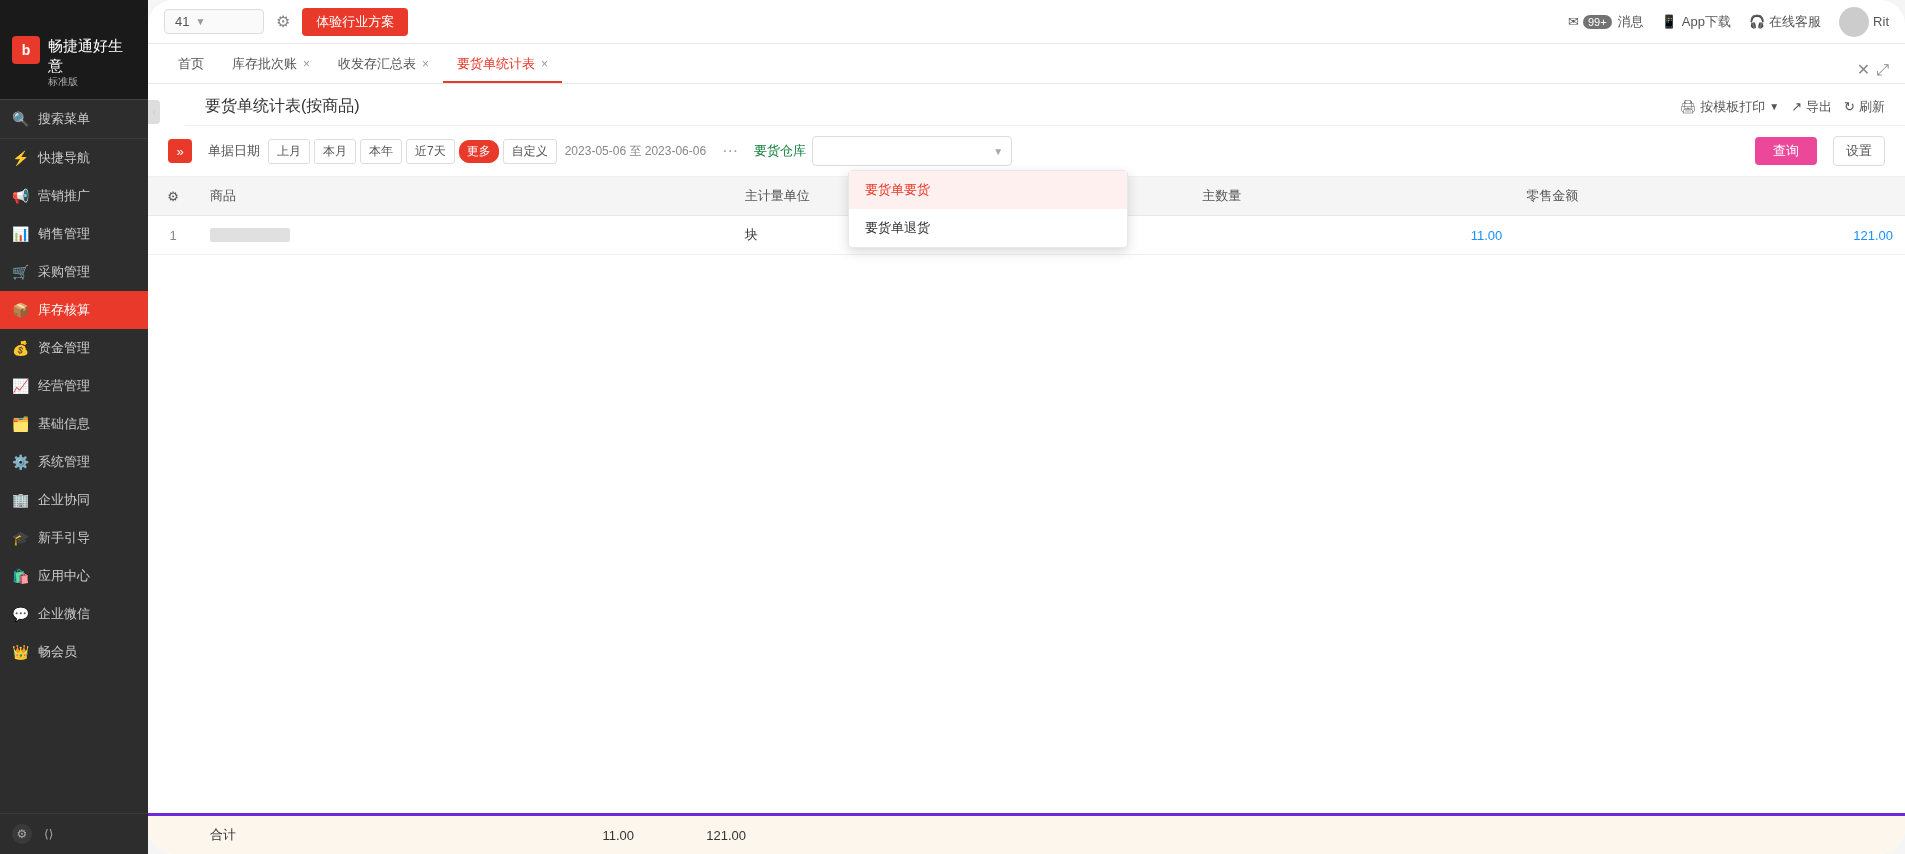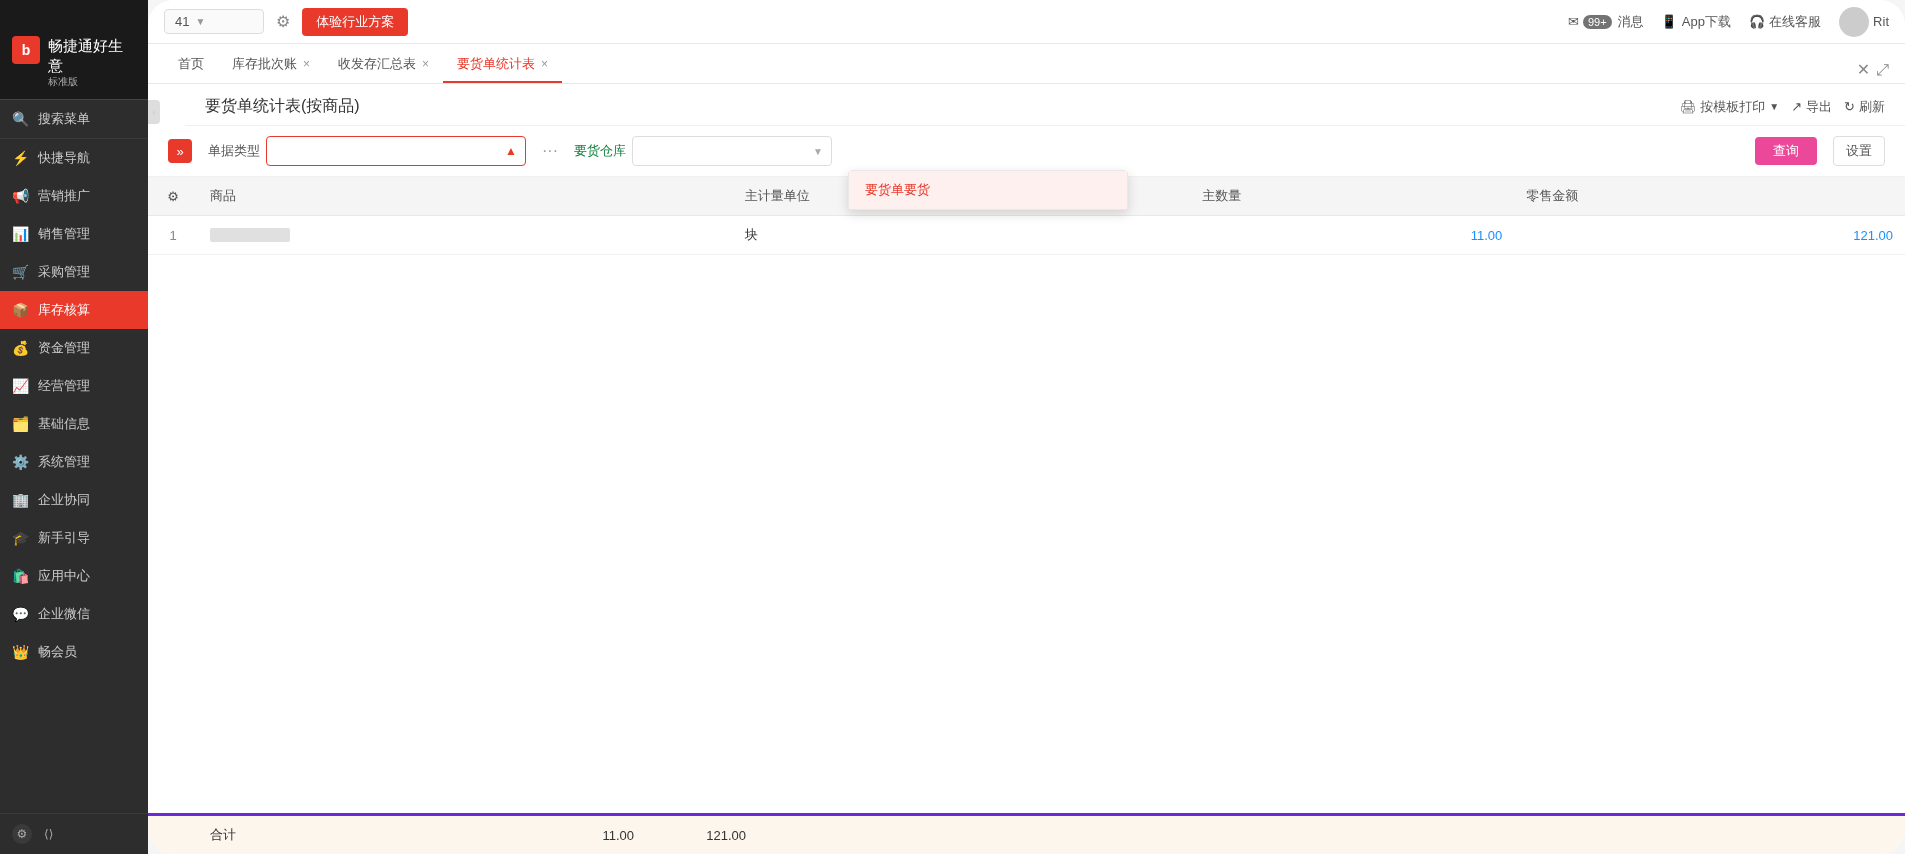--- a/index.html
+++ b/index.html
@@ -611,44 +611,50 @@
           <span>刷新</span>
         </div>
       </div>
     </div>
 
     <div class="filter-bar">
       <div class="filter-toggle">
         <span>»</span>
       </div>
 
-
-      <div class="filter-select">
-        <span class="filter-label">单据类型</span>
-        <div class="select-box">
-          <span style="color:#999;"></span>
-          <span class="chevron-up">▲</span>
+      <div class="filter-group">
+        <span class="filter-label">单据日期</span>
+        <div class="date-buttons">
+          <button class="date-btn">上月</button>
+          <button class="date-btn">本月</button>
+          <button class="date-btn">本年</button>
+          <button class="date-btn">近7天</button>
+          <button class="date-btn more">更多</button>
+          <button class="date-btn">自定义</button>
         </div>
-      </div>
+        <span class="date-range">2023-05-06 至 2023-06-06</span>
+      </div>
+
 
       <span class="more-btn">···</span>
 
       <div class="filter-select">
         <span class="warehouse-label">要货仓库</span>
         <div class="warehouse-select">
           <span style="color:#999;"></span>
           <span style="color:#aaa;font-size:10px;">▼</span>
         </div>
       </div>
 
       <button class="query-btn">查询</button>
       <button class="settings-btn2">设置</button>
 
       <div class="dropdown-popup">
         <div class="dropdown-item selected">要货单要货</div>
+        <div class="dropdown-item">要货单退货</div>
       </div>
     </div>
 
     <div class="table-area">
       <table>
         <thead>
           <tr>
             <th>⚙</th>
             <th>
               <span>商品</span>

